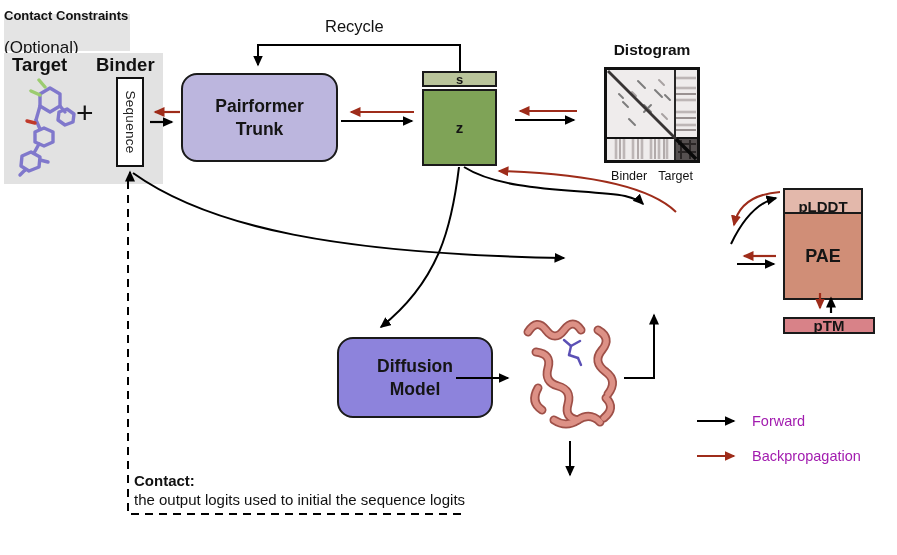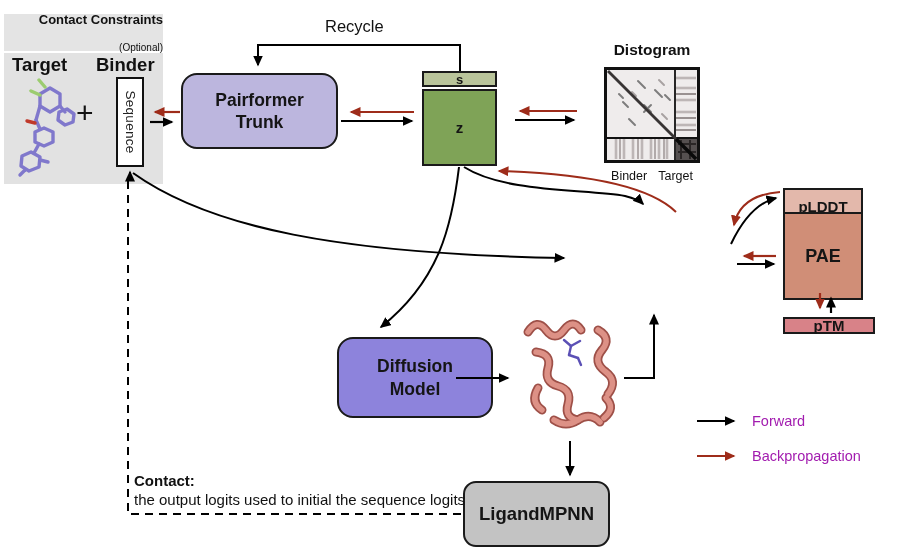--- a/index.html
+++ b/index.html
@@ -9,21 +9,21 @@
   }
   .abs{position:absolute;}
   .panel{background:var(--panel-fill,#e2e2e2);}
   .node{
     display:flex;align-items:center;justify-content:center;text-align:center;
     border:2.5px solid #1a1a1a;font-weight:bold;color:#151515;box-sizing:border-box;
   }
   .rounded{border-radius:16px;}
   .sq{border-width:2px;border-radius:0;}
   .wrap{width:112px;line-height:1.28;}
-  #pairformer{left:181px;top:73px;width:157px;height:76px;background:var(--pairformer-fill,#bcb6de);font-size:17.5px;}
+  #pairformer{left:181px;top:73px;width:157px;height:89px;background:var(--pairformer-fill,#bcb6de);font-size:17.5px;}
   #confidence{left:578px;top:211px;width:156px;height:97px;background:var(--confidence-fill,#6f62d3);font-size:17.5px;border-radius:18px;}
   #diffusion{left:297px;top:337px;width:156px;height:81px;background:var(--diffusion-fill,#8d83dc);font-size:17.5px;margin-left:40px;}
   #ligandmpnn{left:463px;top:481px;width:147px;height:66px;background:var(--ligand-fill,#c3c3c3);font-size:18.5px;border-radius:13px;}
   #sbox{left:422px;top:71px;width:75px;height:16px;background:var(--s-fill,#b9c49a);font-size:13px;}
   #zbox{left:422px;top:89px;width:75px;height:77px;background:var(--z-fill,#7fa357);font-size:15px;}
   #plddt{left:783px;top:188px;width:80px;height:37px;background:var(--plddt-fill,#e3b8ab);font-size:15px;}
   #pae{left:783px;top:212px;width:80px;height:88px;background:var(--pae-fill,#d08e77);font-size:18px;}
   #ptm{left:783px;top:317px;width:92px;height:17px;background:var(--ptm-fill,#d88288);font-size:15px;}
   #seqbox{left:116px;top:77px;width:28px;height:90px;background:#fff;border:2px solid #111;box-sizing:border-box;}
   #seqbox .vtext{
@@ -40,23 +40,23 @@
   svg{display:block;}
   #overlay{position:absolute;left:0;top:0;pointer-events:none;}
   .fw{stroke:#000;fill:none;}
   .bp{stroke:var(--backprop,#9e2c1a);fill:none;}
 </style>
 </head>
 <body>
 
 <div id="canvas">
 
-  <div class="abs panel" style="left:4px;top:14px;width:159px;height:37px;background:#e4e4e4;display:flex;flex-direction:column;align-items:flex-end;justify-content:center;gap:15px;">
+  <div class="abs panel" style="left:4px;top:14px;width:126px;height:37px;background:#e4e4e4;display:flex;flex-direction:column;align-items:flex-start;justify-content:center;gap:15px;">
     <div style="font-weight:bold;font-size:13px;">Contact Constraints</div>
-    <div style="font-size:10px;">(Optional)</div>
+    <div style="font-size:17px;">(Optional)</div>
   </div>
   <div class="abs panel" style="left:4px;top:53px;width:159px;height:131px;"></div>
 
   <div class="abs big-label" style="left:12px;top:54px;">Target</div>
   <div class="abs big-label" style="left:96px;top:54px;">Binder</div>
 
   <svg class="abs" style="left:8px;top:78px;" width="74" height="100" viewBox="0 0 74 100">
     <g stroke="#8078cc" stroke-width="3.4" stroke-linecap="round" fill="none">
       <polygon points="42,10 52,16 52,28 42,34 32,28 32,16" stroke-linejoin="round"></polygon>
       <polygon points="59,31 66,36 65,44 57,47 50,42 51,34" stroke-linejoin="round"></polygon>
@@ -89,23 +89,20 @@
   </div>
   <div class="abs node sq" id="sbox">
     <span>s</span>
   </div>
   <div class="abs node sq" id="zbox">
     <span>z</span>
   </div>
   <div class="abs node rounded" id="diffusion">
     <div class="wrap" style="width:100px;">Diffusion Model</div>
   </div>
-  <div class="abs node" id="ligandmpnn">
-    <span>LigandMPNN</span>
-  </div>
   <div class="abs node sq" id="plddt">
     <span>pLDDT</span>
   </div>
   <div class="abs node sq" id="pae">
     <span>PAE</span>
   </div>
   <div class="abs node sq" id="ptm">
     <span>pTM</span>
   </div>
 

